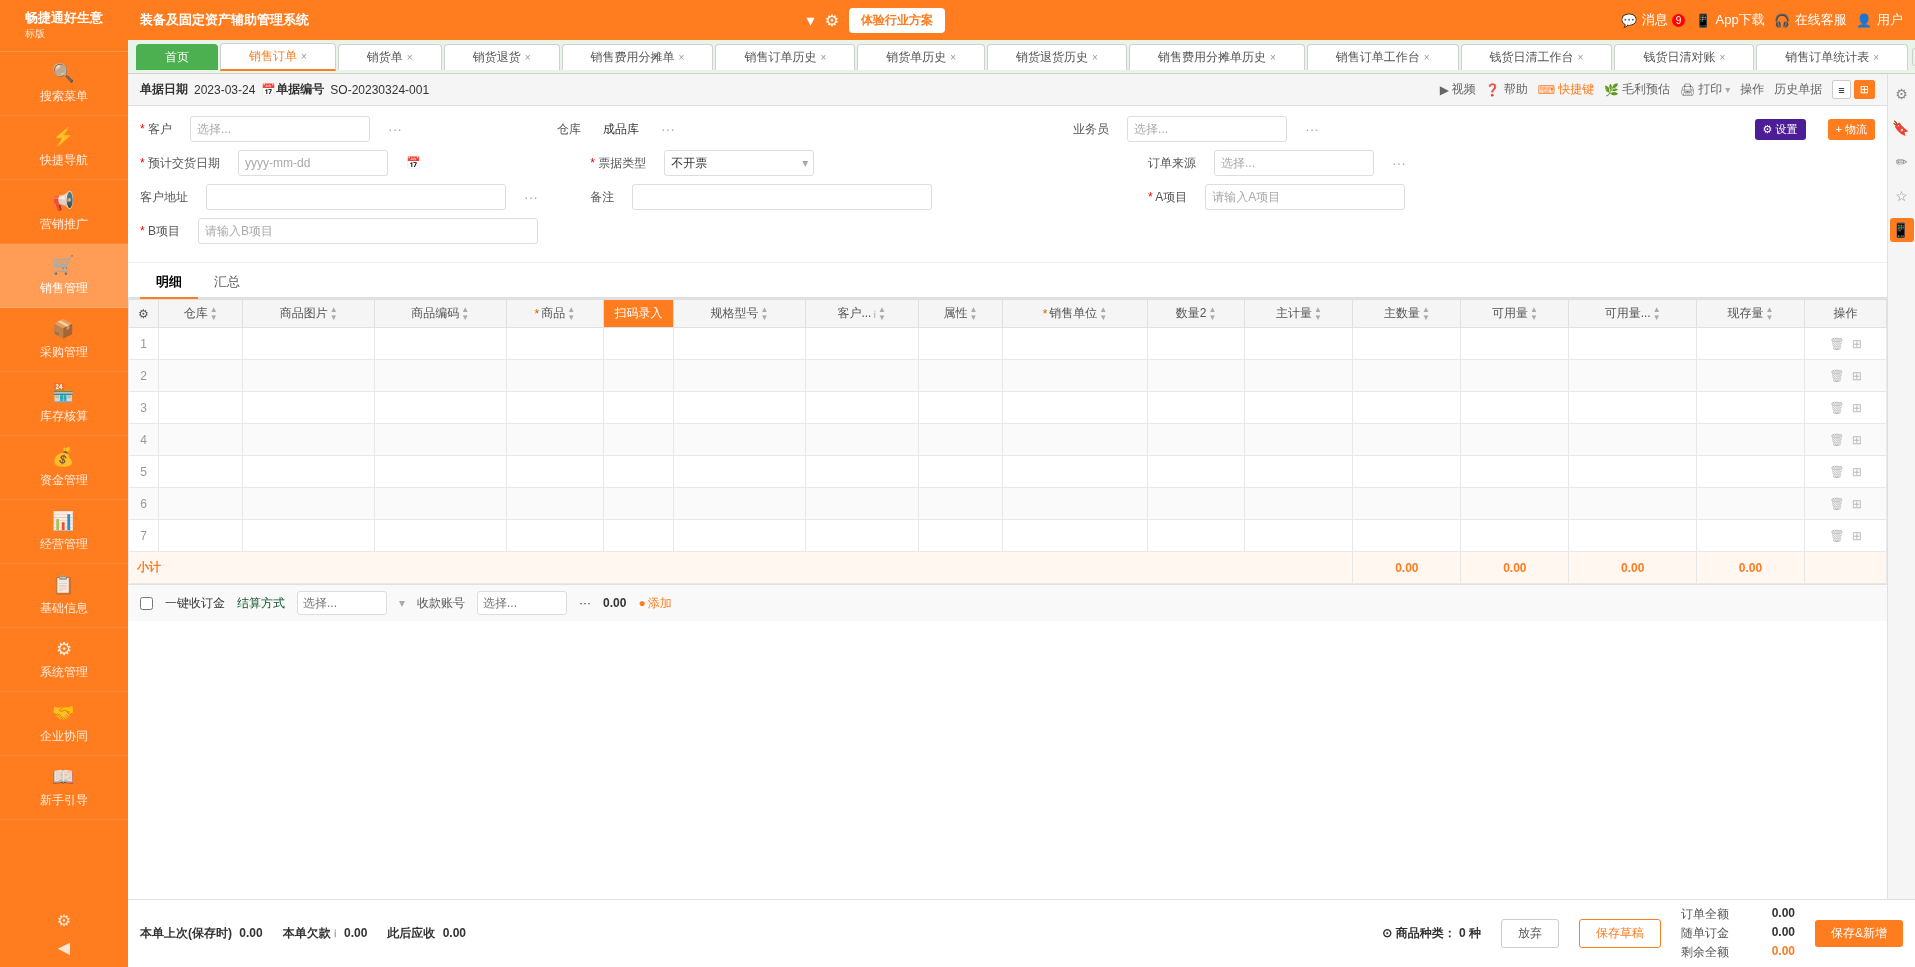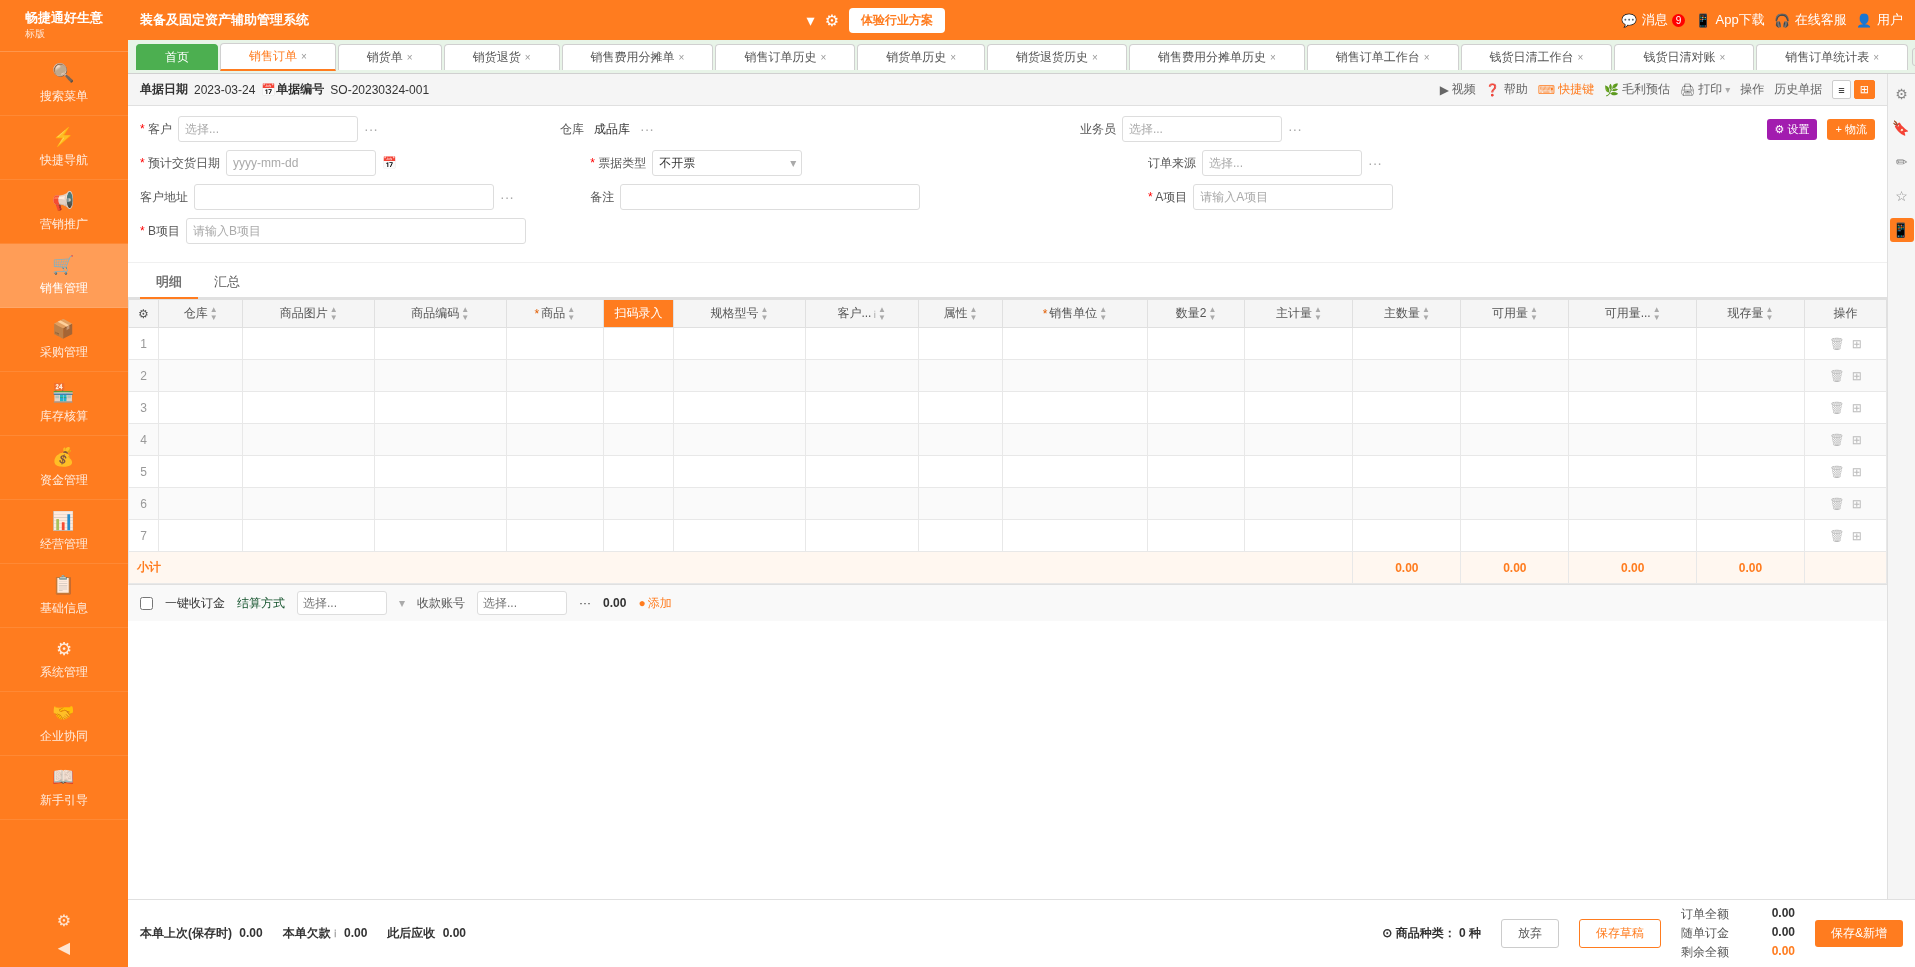--- a/index.html
+++ b/index.html
@@ -47,31 +47,31 @@
     .form-header-actions { margin-left: auto; display: flex; align-items: center; gap: 10px; font-size: 12px; color: #666; }
     .form-header-action { cursor: pointer; display: flex; align-items: center; gap: 3px; }
     .form-header-action.orange { color: #ff7c1f; }
     .view-toggle { display: flex; gap: 3px; }
     .view-btn { border: 1px solid #ccc; background: white; padding: 2px 5px; cursor: pointer; border-radius: 2px; font-size: 11px; }
     .view-btn.active { background: #ff7c1f; color: white; border-color: #ff7c1f; }
 
     
     .form-section { padding: 10px 12px; border-bottom: 1px solid #f0f0f0; }
     .form-row { display: flex; align-items: center; gap: 10px; margin-bottom: 8px; flex-wrap: nowrap; }
-    .form-field { display: flex; align-items: center; gap: 6px; flex: 1; min-width: 0; }
+    .form-field { display: flex; align-items: center; gap: 18px; flex: 1; min-width: 0; }
     .form-field label { font-size: 12px; color: #555; white-space: nowrap; }
     .form-field input, .form-field select { border: 1px solid #ddd; border-radius: 3px; padding: 3px 6px; font-size: 12px; color: #333; background: white; flex: 1; min-width: 0; height: 26px; outline: none; }
     .form-field input::placeholder { color: #aaa; }
     .form-field .more-btn { color: #aaa; cursor: pointer; font-size: 14px; white-space: nowrap; }
     .form-field .select-display { border: 1px solid #ddd; border-radius: 3px; padding: 3px 20px 3px 6px; font-size: 12px; color: #333; background: white; flex: 1; min-width: 0; height: 26px; position: relative; cursor: pointer; display: flex; align-items: center; }
 
     
     .detail-tabs { display: flex; border-bottom: 2px solid #e0e0e0; padding: 0 12px; margin-top: 4px; }
     .detail-tab { padding: 6px 16px; cursor: pointer; font-size: 13px; color: #555; border-bottom: 2px solid transparent; margin-bottom: -2px; }
-    .detail-tab.active { color: #737373; border-bottom: 2px solid #ff7c1f; font-weight: bold; }
+    .detail-tab.active { color: #000000; border-bottom: 2px solid #ff7c1f; font-weight: bold; }
 
     
     .data-table-wrapper { overflow-x: auto; }
     .data-table { width: 100%; border-collapse: collapse; font-size: 12px; }
     .data-table thead tr { background: #f5f5f5; }
     .data-table th { border: 1px solid #e0e0e0; padding: 5px 4px; text-align: center; white-space: nowrap; font-weight: normal; color: #555; position: sticky; top: 0; background: #f5f5f5; z-index: 1; }
     .data-table td { border: 1px solid #e8e8e8; padding: 4px; text-align: center; height: 32px; }
     .data-table tr:nth-child(even) td { background: #fafafa; }
     .data-table .row-num { color: #999; width: 30px; }
     .subtotal-row td { background: #fff7f0 !important; font-weight: bold; }
@@ -326,21 +326,21 @@
             <span class="more-btn">···</span>
           </div>
           <div style="flex:0.5"></div>
           <div class="form-field">
             <label>业务员</label>
             <input type="text" style="width: 160px; flex: 0 0 auto;" placeholder="选择...">
             <span class="more-btn">···</span>
           </div>
           <div style="flex:1"></div>
           <div class="form-field" style="flex:none;">
-            <button style="background:#a21caf;color:white;border:none;border-radius:3px;padding:3px 8px;cursor:pointer;font-size:11px;">⚙ 设置</button>
+            <button style="background:#4c1d95;color:white;border:none;border-radius:3px;padding:3px 8px;cursor:pointer;font-size:11px;">⚙ 设置</button>
             <button style="background:#ff7c1f;color:white;border:none;border-radius:3px;padding:3px 8px;cursor:pointer;font-size:11px;margin-left:4px;">+ 物流</button>
           </div>
         </div>
         <div class="form-row">
           <div class="form-field">
             <label><span style="color:red;">*</span> <span>预计交货日期</span></label>
             <input type="text" style="width: 150px; flex: 0 0 auto;" placeholder="yyyy-mm-dd">
             <span style="cursor:pointer;color:#aaa;">📅</span>
           </div>
           <div style="flex:0.2"></div>

